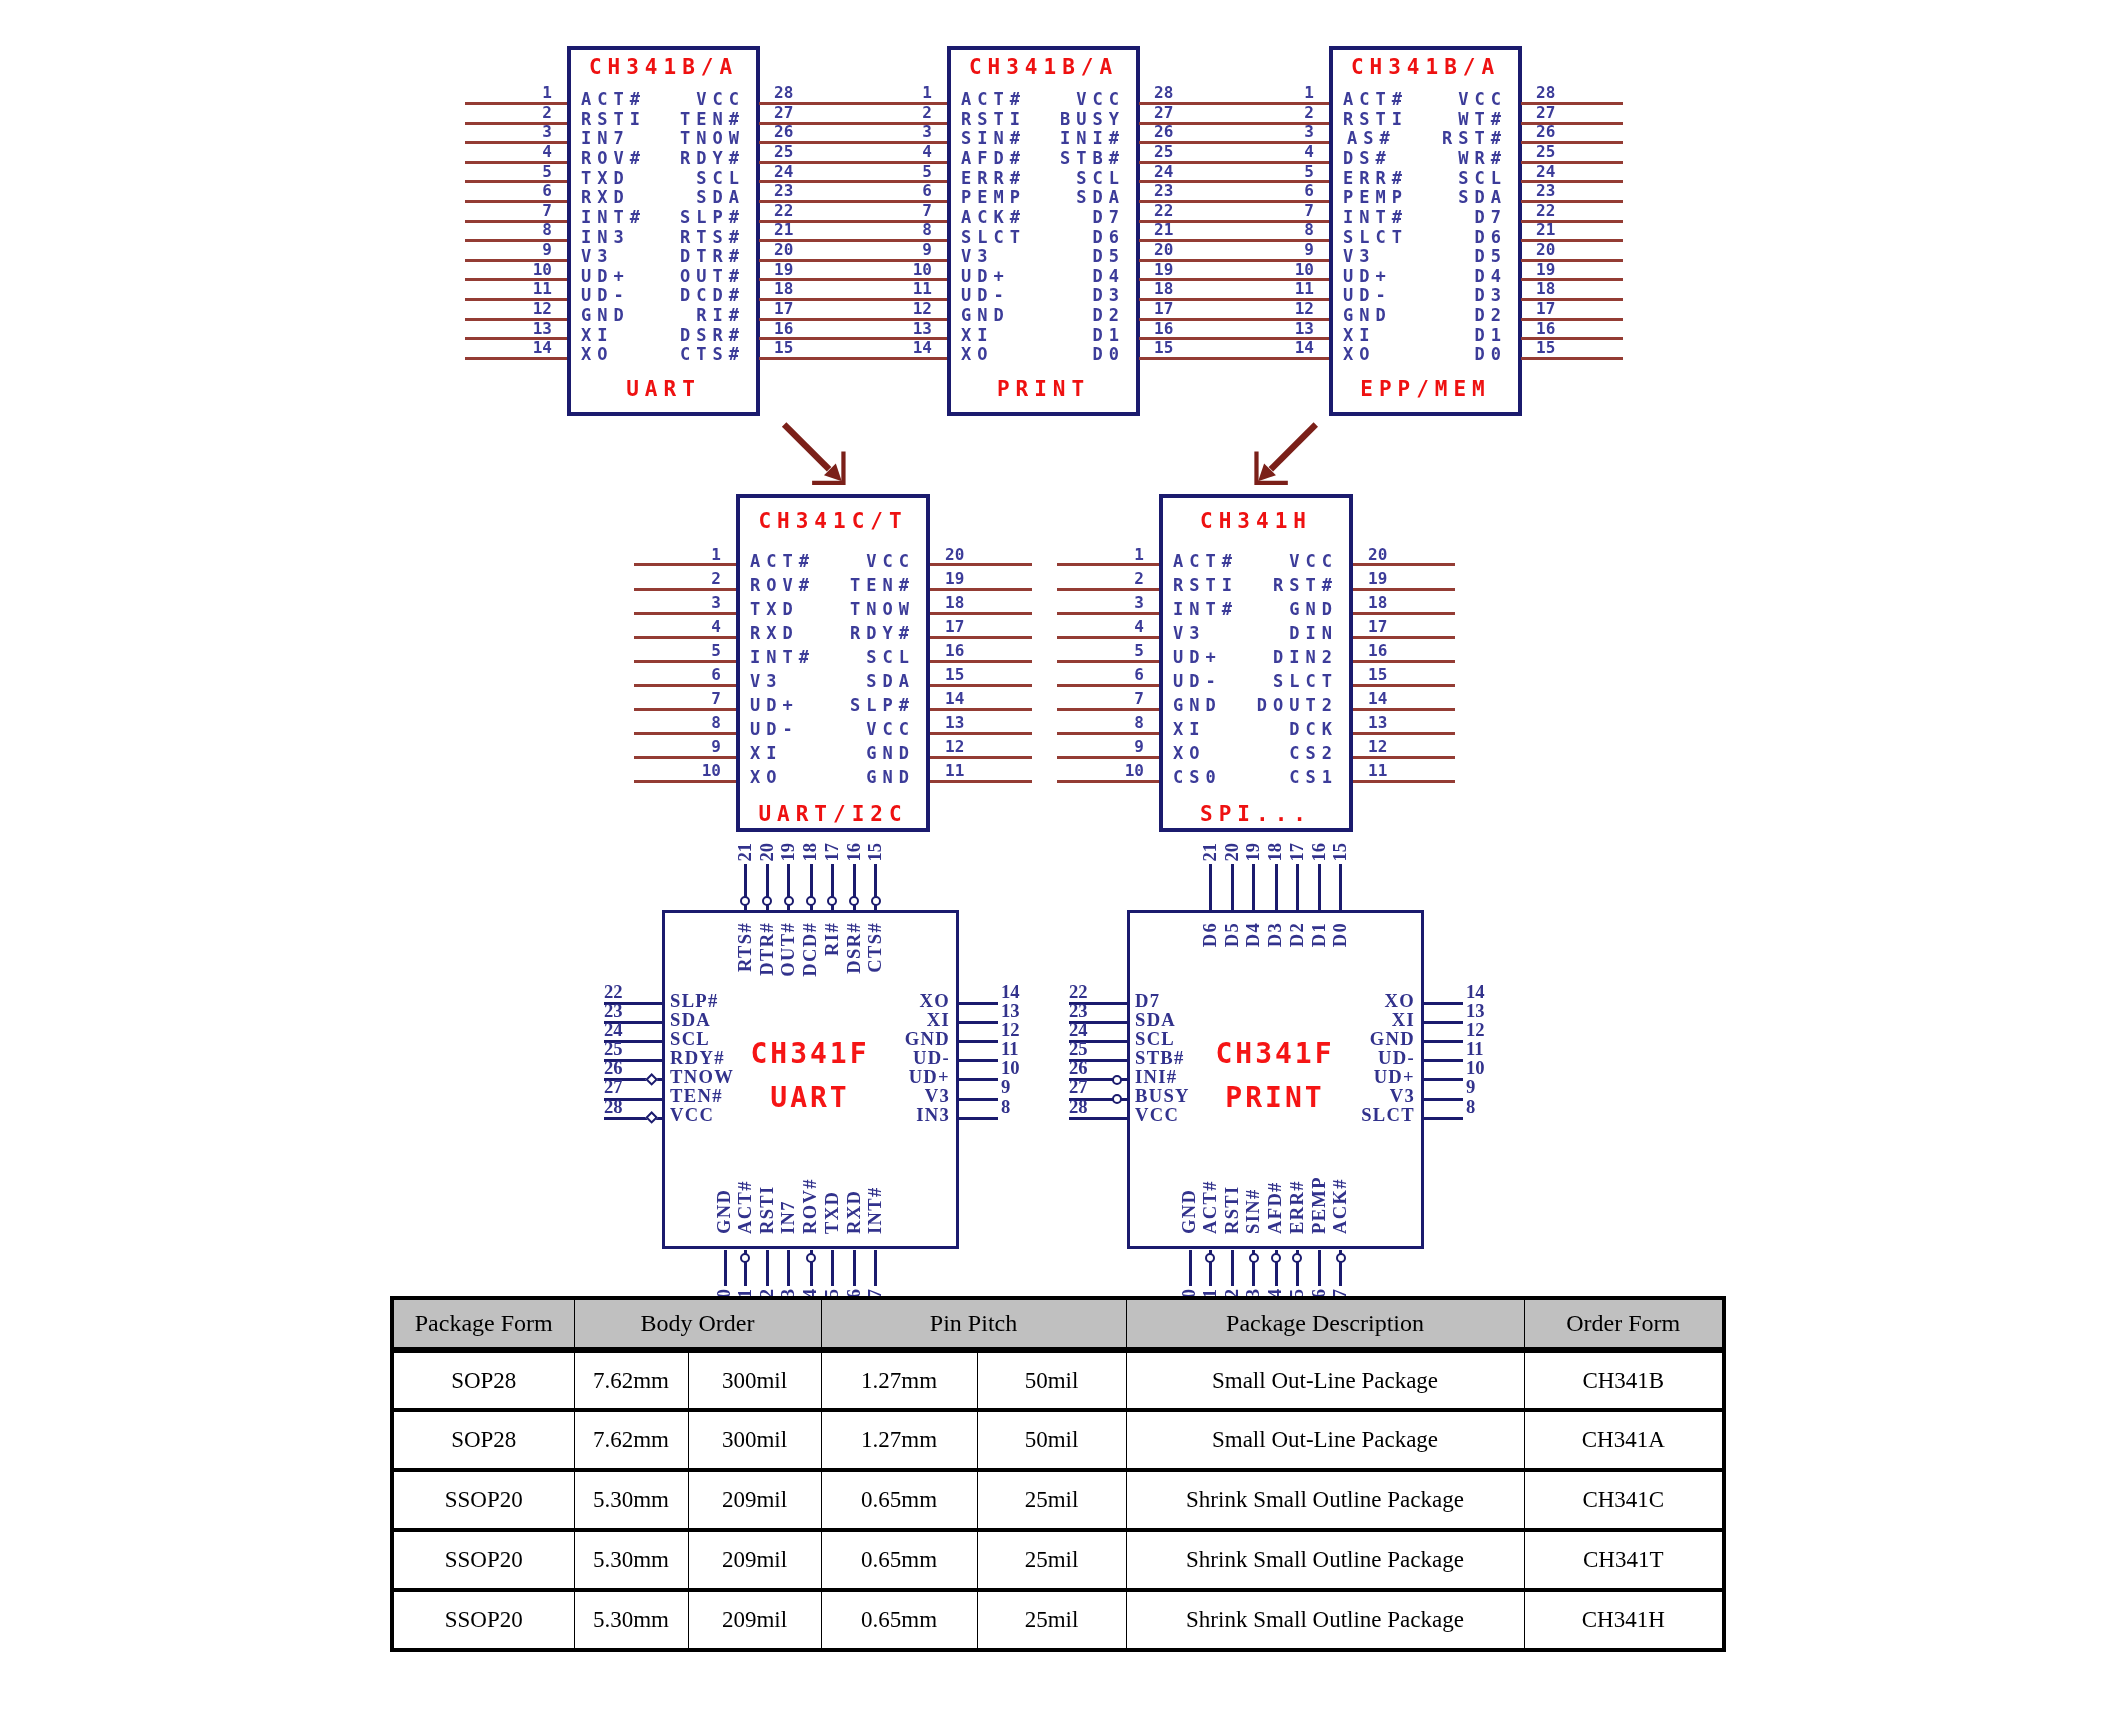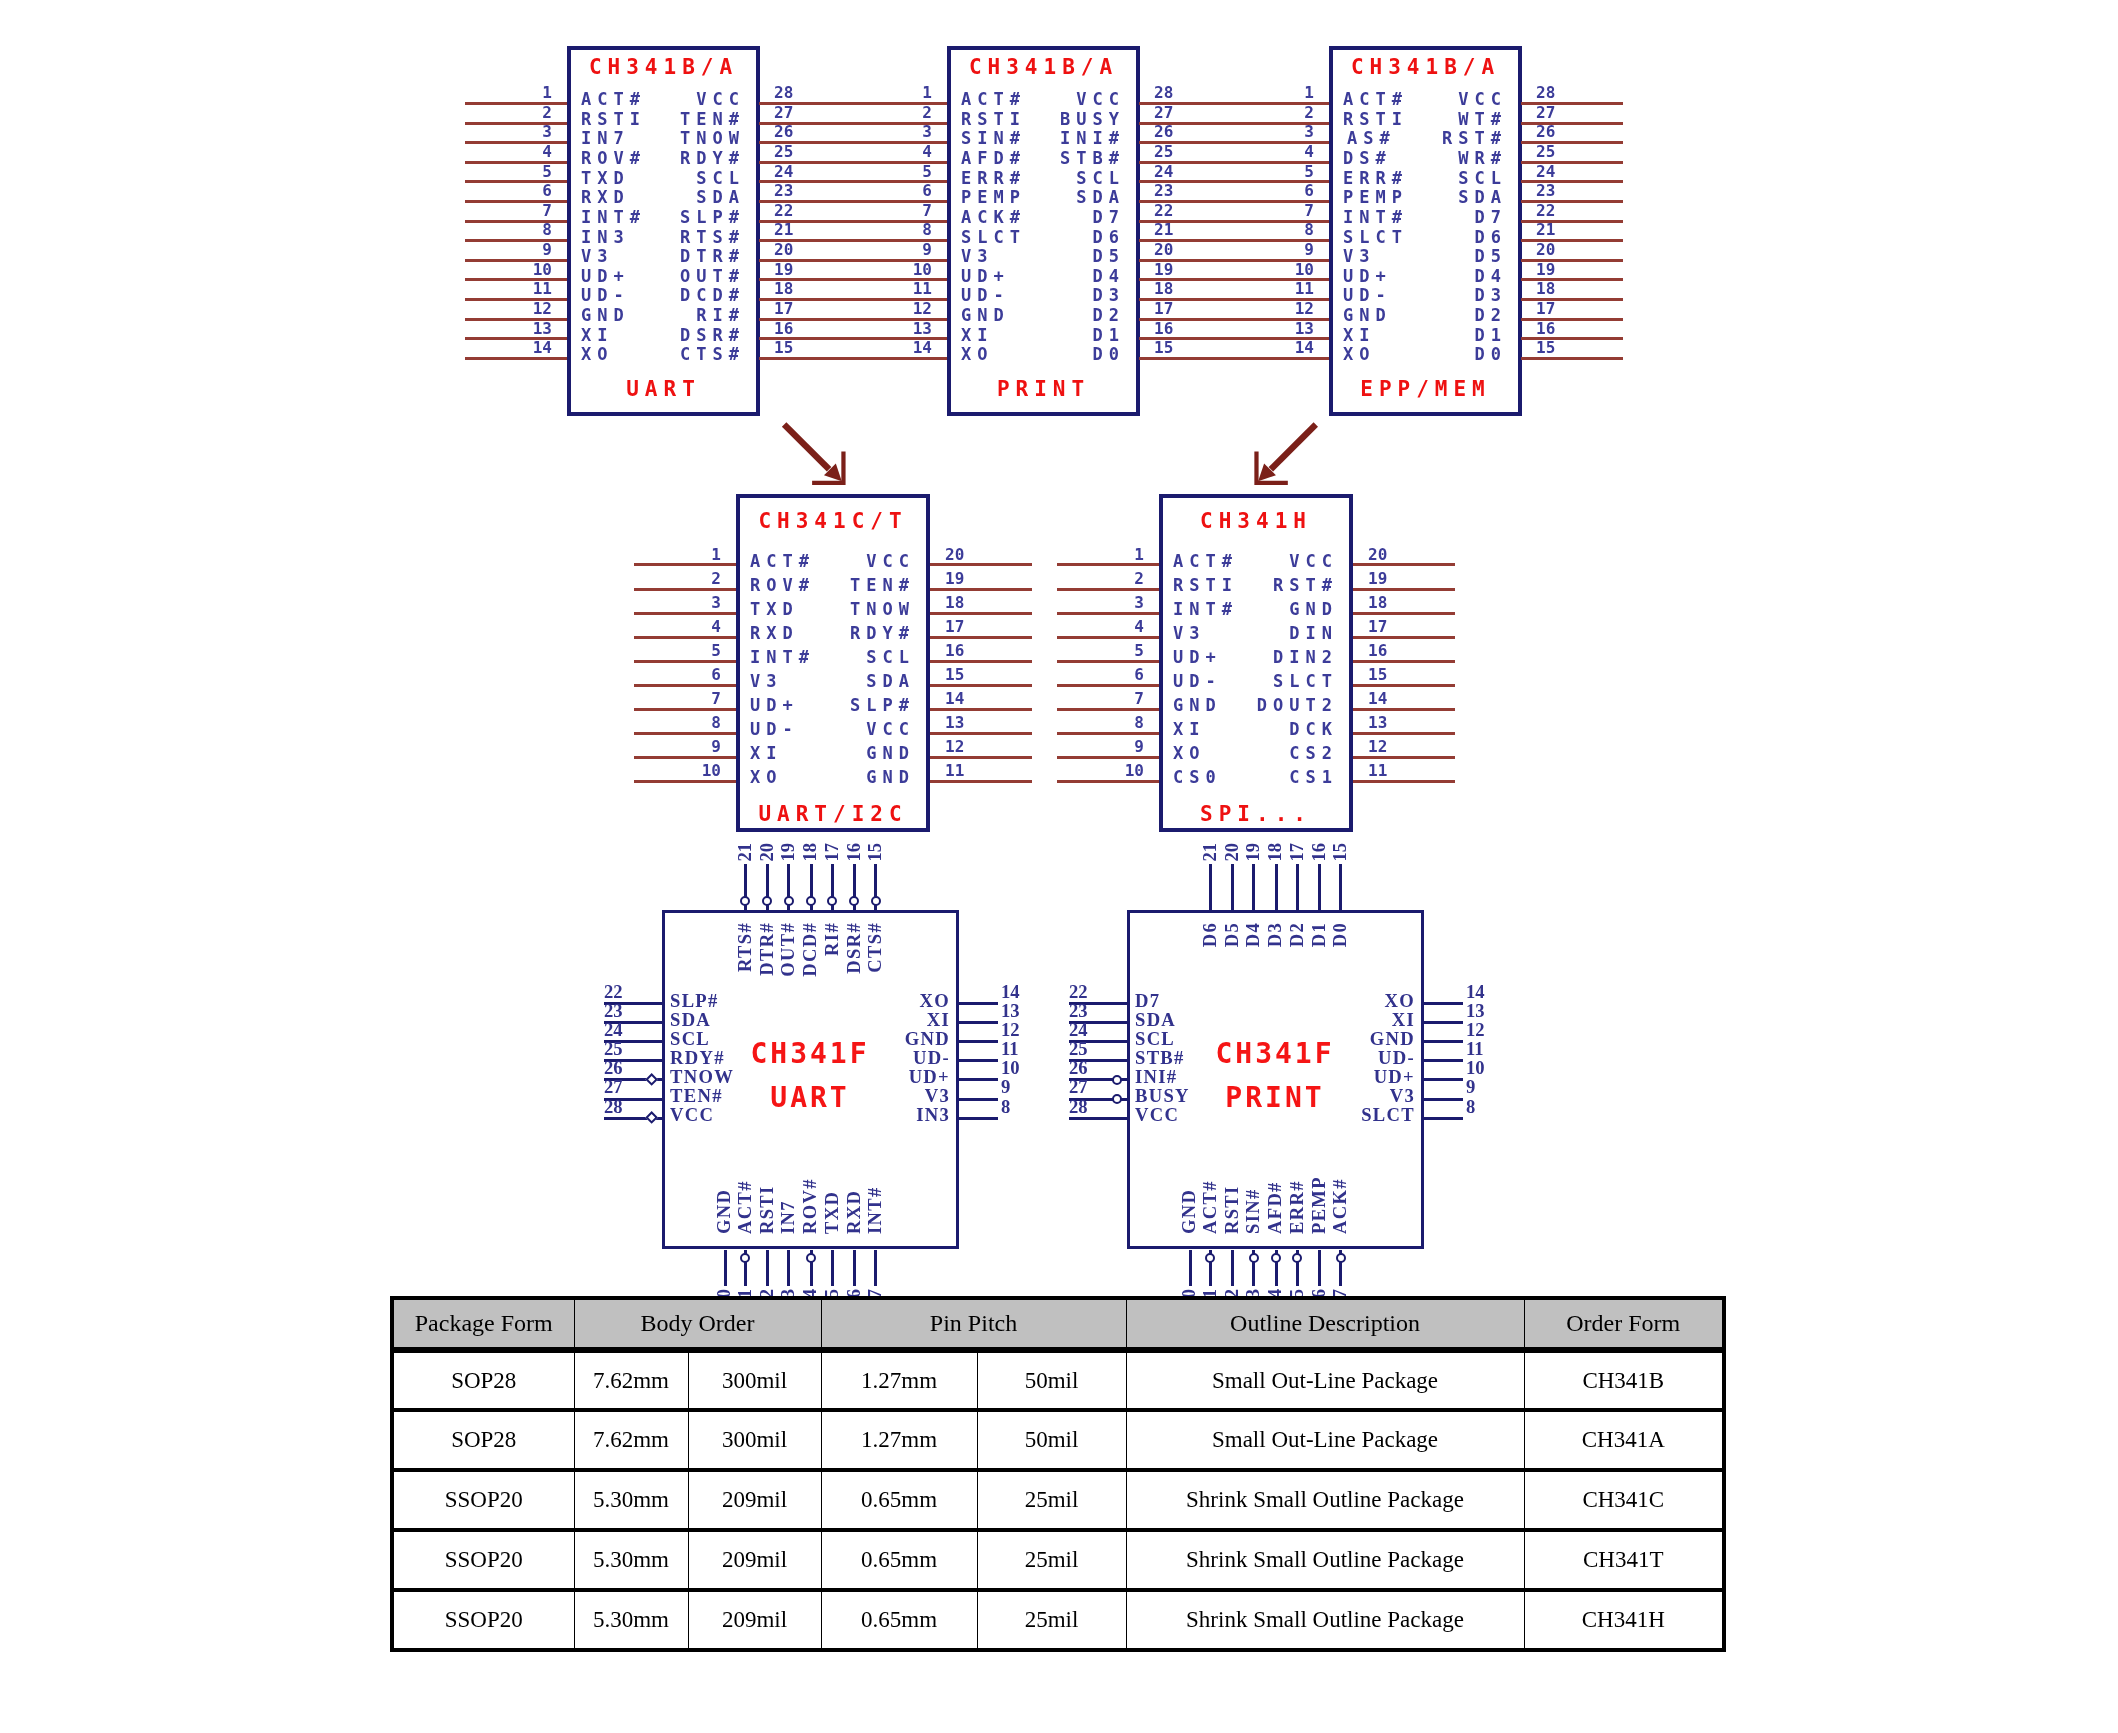--- a/index.html
+++ b/index.html
@@ -678,21 +678,21 @@
       <col style="width:156px">
         <col style="width:149px">
         <col style="width:398px">
         <col style="width:200px">
     </colgroup>
     <thead>
         <tr>
           <th colspan="1">Package Form</th>
           <th colspan="2">Body Order</th>
           <th colspan="2">Pin Pitch</th>
-          <th colspan="1">Outline Description</th>
+          <th colspan="1">Package Description</th>
           <th colspan="1">Order Form</th>
         </tr>
       </thead>
     <tbody>
         <tr>
           <td>SOP28</td>
           <td>7.62mm</td>
           <td>300mil</td>
           <td>1.27mm</td>
           <td>50mil</td>

